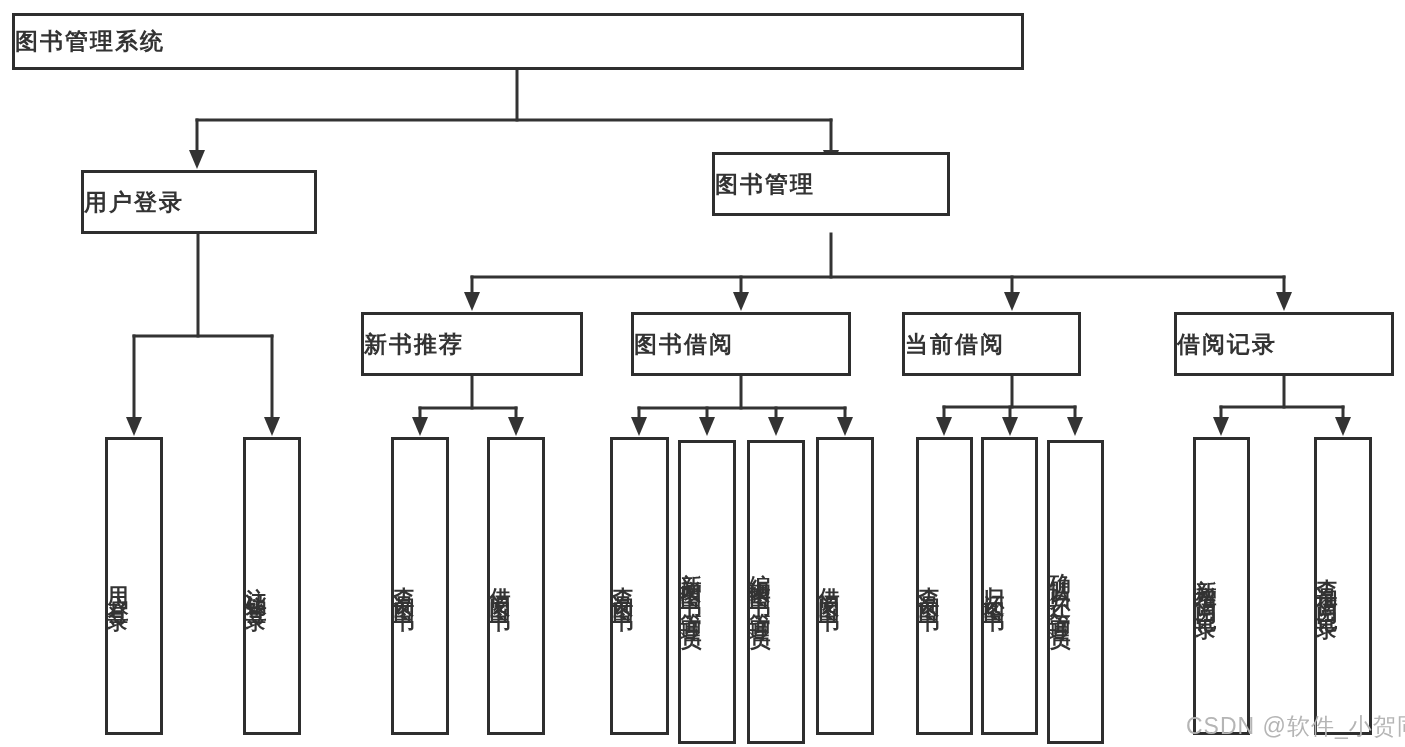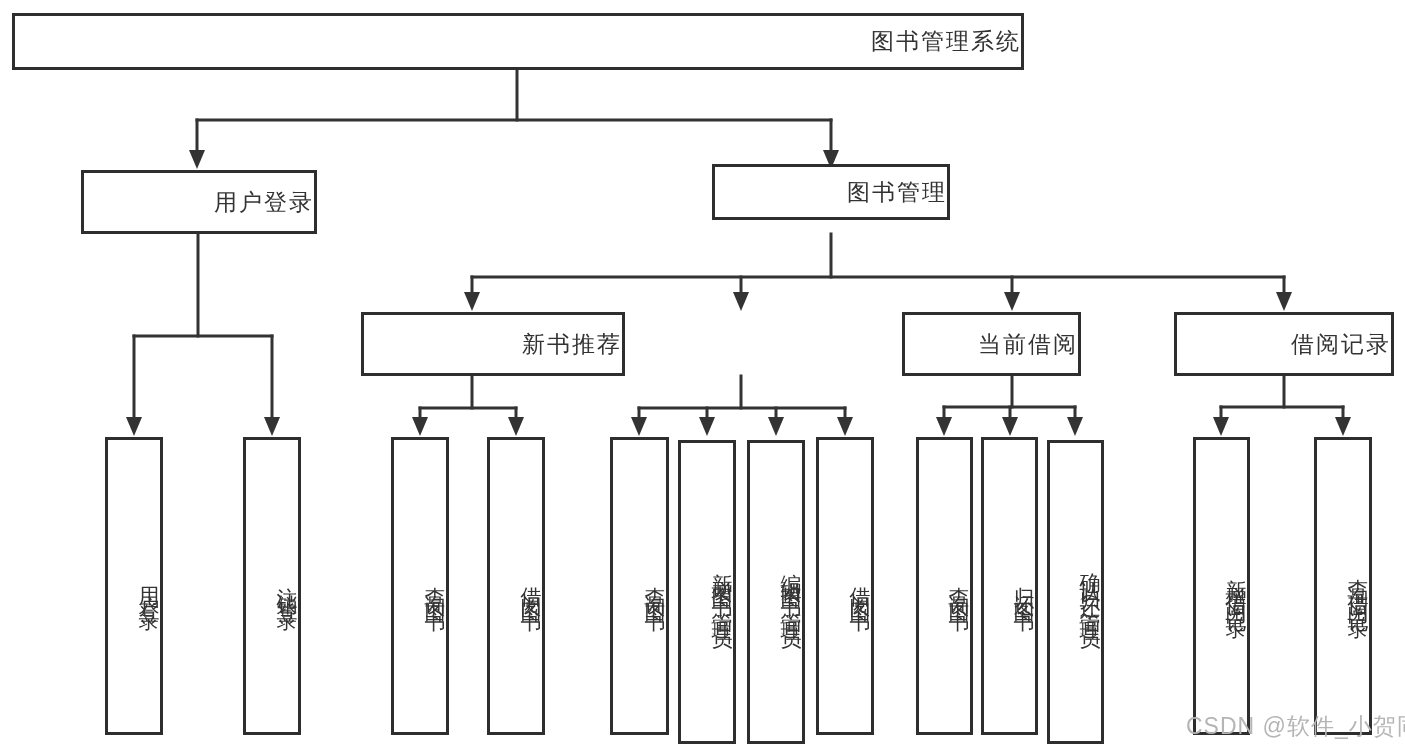--- a/index.html
+++ b/index.html
@@ -12,22 +12,22 @@
   html,body{margin:0;padding:0;background:#fff;}
   #canvas{
     position:relative;width:1405px;height:747px;background:var(--background);
     font-family:"Liberation Sans", sans-serif;overflow:hidden;
   }
   #connectors{position:absolute;left:0;top:0;}
   #connectors line{stroke:var(--line);stroke-width:3;stroke-linecap:square;}
   #connectors polygon{fill:var(--line);}
   .box{
     position:absolute;box-sizing:border-box;border:3px solid var(--border);
-    background:#ffffff;display:flex;align-items:center;justify-content:flex-end;
-    color:var(--text);z-index:2;
+    background:#ffffff;display:flex;align-items:center;justify-content:flex-start;
+    color:var(--text);z-index:2;font-weight:bold;
   }
   .h{font-size:23px;letter-spacing:2px;white-space:nowrap;}
   .v span{
     writing-mode:vertical-rl;text-orientation:mixed;
     font-size:21px;letter-spacing:8px;line-height:1;
   }
   .wm{
     position:absolute;left:1186px;top:711px;z-index:5;
     font-size:23px;letter-spacing:1px;color:var(--watermark);white-space:nowrap;
   }
@@ -113,26 +113,29 @@
     </g>
   </svg>
 
   <div class="box h" style="left:12px;top:13px;width:1012px;height:57px">
     <span>图书管理系统</span>
   </div>
 
   <div class="box h" style="left:81px;top:170px;width:236px;height:64px">
     <span>用户登录</span>
   </div>
-  <div class="box h" style="left:712px;top:164px;width:238px;height:56px">
+  <div class="box h" style="left:712px;top:152px;width:238px;height:64px">
     <span>图书管理</span>
   </div>
 
-  <div class="box h" style="left:361px;top:312px;width:264px;height:64px">
+  <div class="box h" style="left:361px;top:312px;width:222px;height:64px">
     <span>新书推荐</span>
+  </div>
+  <div class="box h" style="left:631px;top:312px;width:220px;height:64px">
+    <span>图书借阅</span>
   </div>
   <div class="box h" style="left:902px;top:312px;width:179px;height:64px">
     <span>当前借阅</span>
   </div>
   <div class="box h" style="left:1174px;top:312px;width:220px;height:64px">
     <span>借阅记录</span>
   </div>
 
   <div class="box v" style="left:105px;top:437px;width:58px;height:298px">
     <span>用户登录</span>

